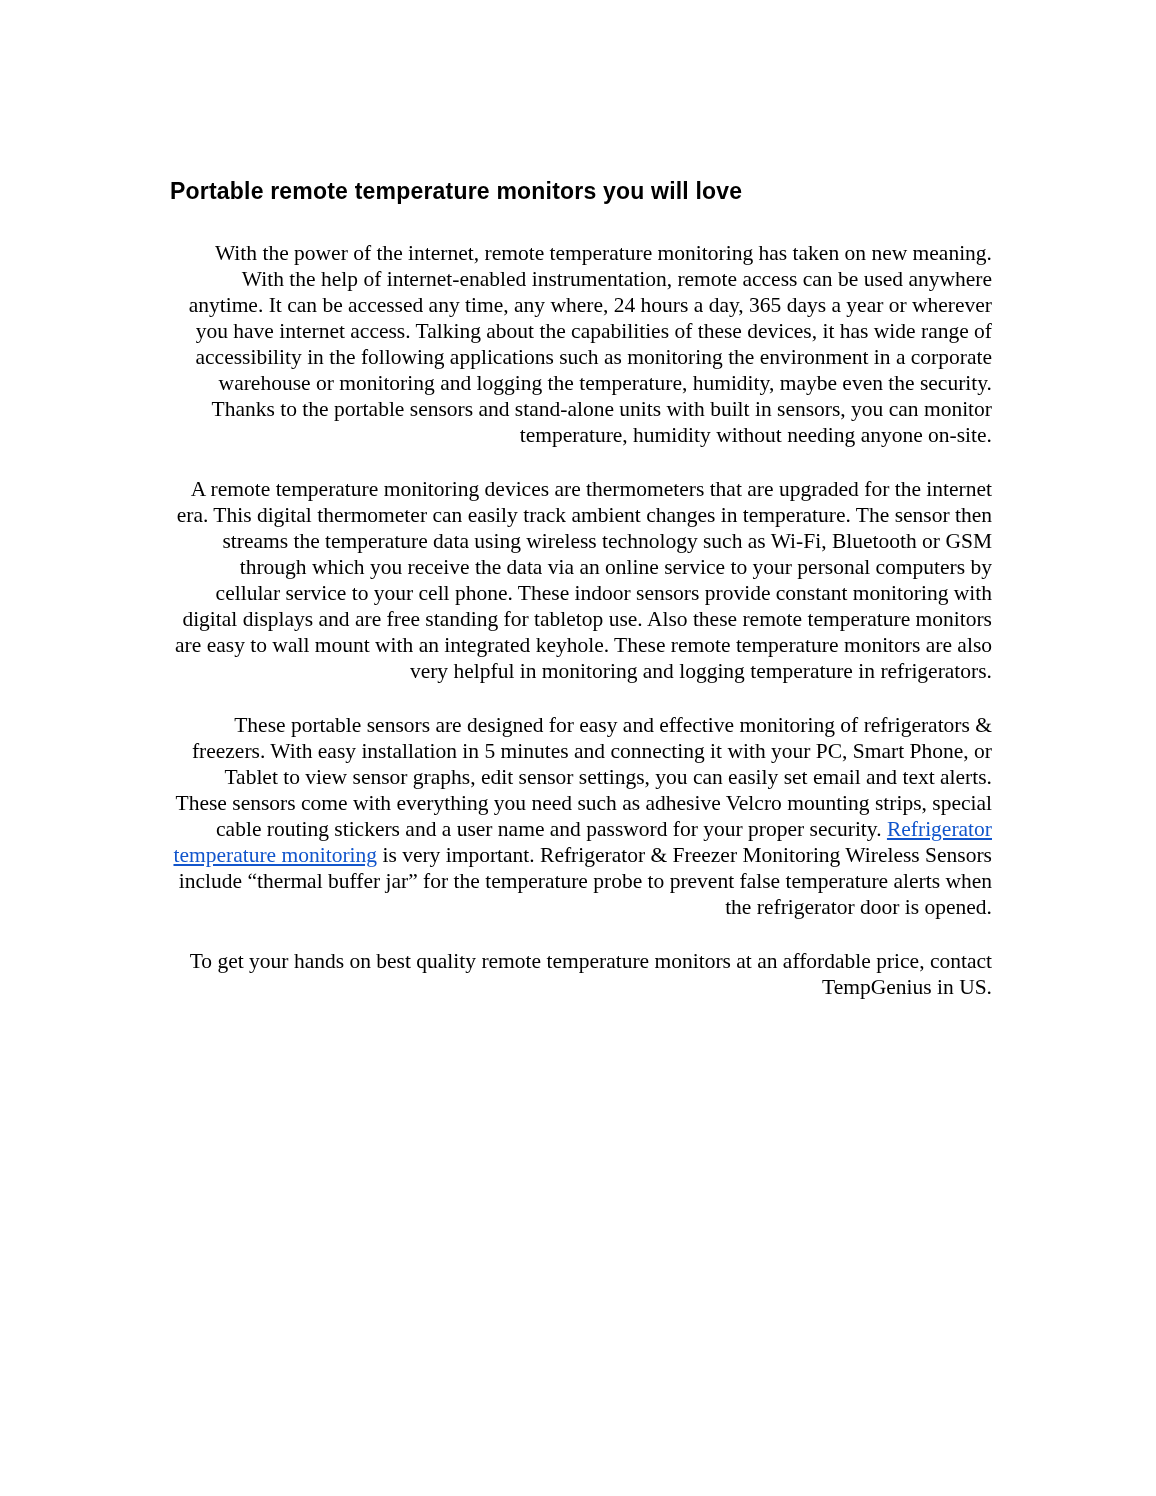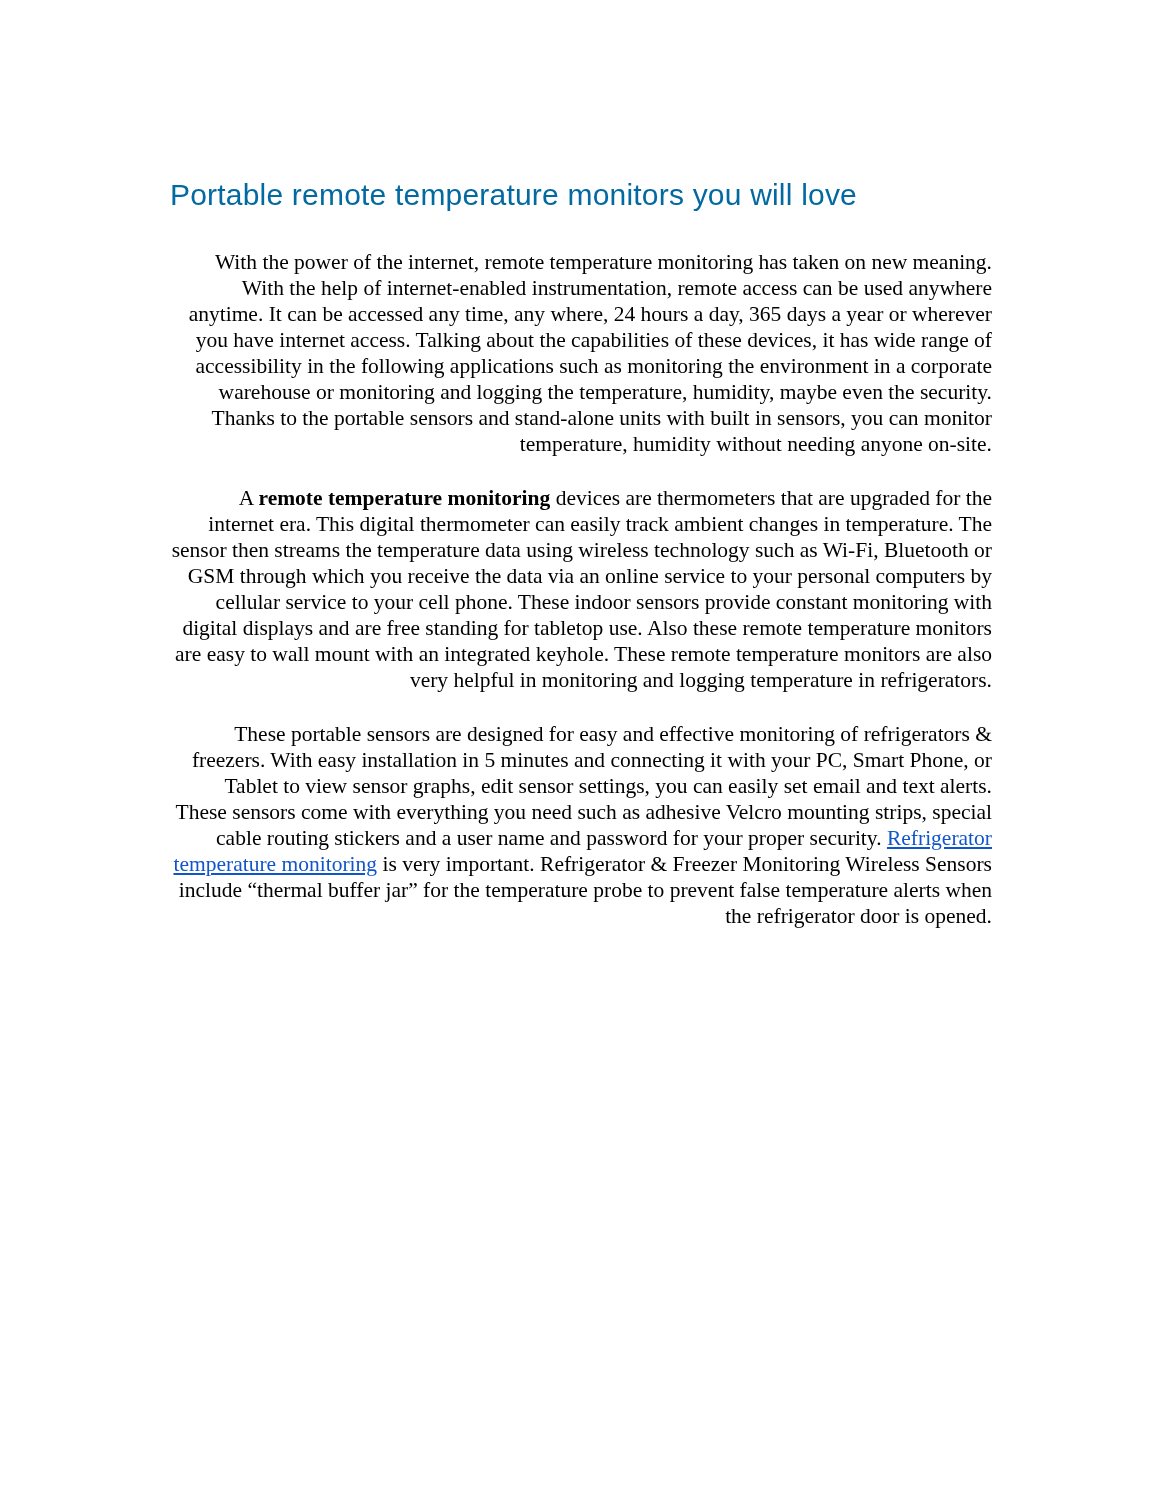--- a/index.html
+++ b/index.html
@@ -15,40 +15,40 @@
     overflow: hidden;
   }
   .content {
     position: absolute;
     left: 170px;
     top: 178px;
     width: 822px;
   }
   h1.doc-title {
     font-family: "Liberation Sans", sans-serif;
-    font-weight: normal;
-    font-size: 30px;
+    font-weight: bold;
+    font-size: 23px;
     line-height: 1.15;
-    color: #0369a1;
+    color: #000000;
     margin: 0 0 36px 0;
     letter-spacing: 0.2px;
   }
   p.doc-par {
     font-family: "Liberation Serif", serif;
     font-size: 21.5px;
     line-height: 26px;
     color: #000000;
     margin: 0 0 28px 0;
     text-align: right;
   }
   p.doc-par:last-child {
     margin-bottom: 0;
   }
   .bold-phrase {
-    font-weight: bold;
+    font-weight: normal;
   }
   a.doc-link {
     color: #1155cc;
     text-decoration: underline;
     cursor: pointer;
   }
 </style>
 </head>
 <body>
 
@@ -56,15 +56,16 @@
   <div class="content">
 
     <h1 class="doc-title">Portable remote temperature monitors you will love</h1>
 
     <p class="doc-par">With the power of the internet, remote temperature monitoring has taken on new meaning. With the help of internet-enabled instrumentation, remote access can be used anywhere anytime. It can be accessed any time, any where, 24 hours a day, 365 days a year or wherever you have internet access. Talking about the capabilities of these devices, it has wide range of accessibility in the following applications such as monitoring the environment in a corporate warehouse or monitoring and logging the temperature, humidity, maybe even the security. Thanks to the portable sensors and stand-alone units with built in sensors, you can monitor temperature, humidity without needing anyone on-site.</p>
 
     <p class="doc-par"><span>A </span><span class="bold-phrase">remote temperature monitoring</span><span> devices are thermometers that are upgraded for the internet era. This digital thermometer can easily track ambient changes in temperature. The sensor then streams the temperature data using wireless technology such as Wi-Fi, Bluetooth or GSM through which you receive the data via an online service to your personal computers by cellular service to your cell phone. These indoor sensors provide constant monitoring with digital displays and are free standing for tabletop use. Also these remote temperature monitors are easy to wall mount with an integrated keyhole. These remote temperature monitors are also very helpful in monitoring and logging temperature in refrigerators.</span></p>
 
     <p class="doc-par"><span>These portable sensors are designed for easy and effective monitoring of refrigerators &amp; freezers. With easy installation in 5 minutes and connecting it with your PC, Smart Phone, or Tablet to view sensor graphs, edit sensor settings, you can easily set email and text alerts. These sensors come with everything you need such as adhesive Velcro mounting strips, special cable routing stickers and a user name and password for your proper security. </span><a class="doc-link" href="#">Refrigerator temperature monitoring</a><span> is very important. Refrigerator &amp; Freezer Monitoring Wireless Sensors include “thermal buffer jar” for the temperature probe to prevent false temperature alerts when the refrigerator door is opened.</span></p>
 
+    <p class="doc-par">To get your hands on best quality remote temperature monitors at an affordable price, contact TempGenius in US.</p>
 
   </div>
 </div>
 
 </body></html>

